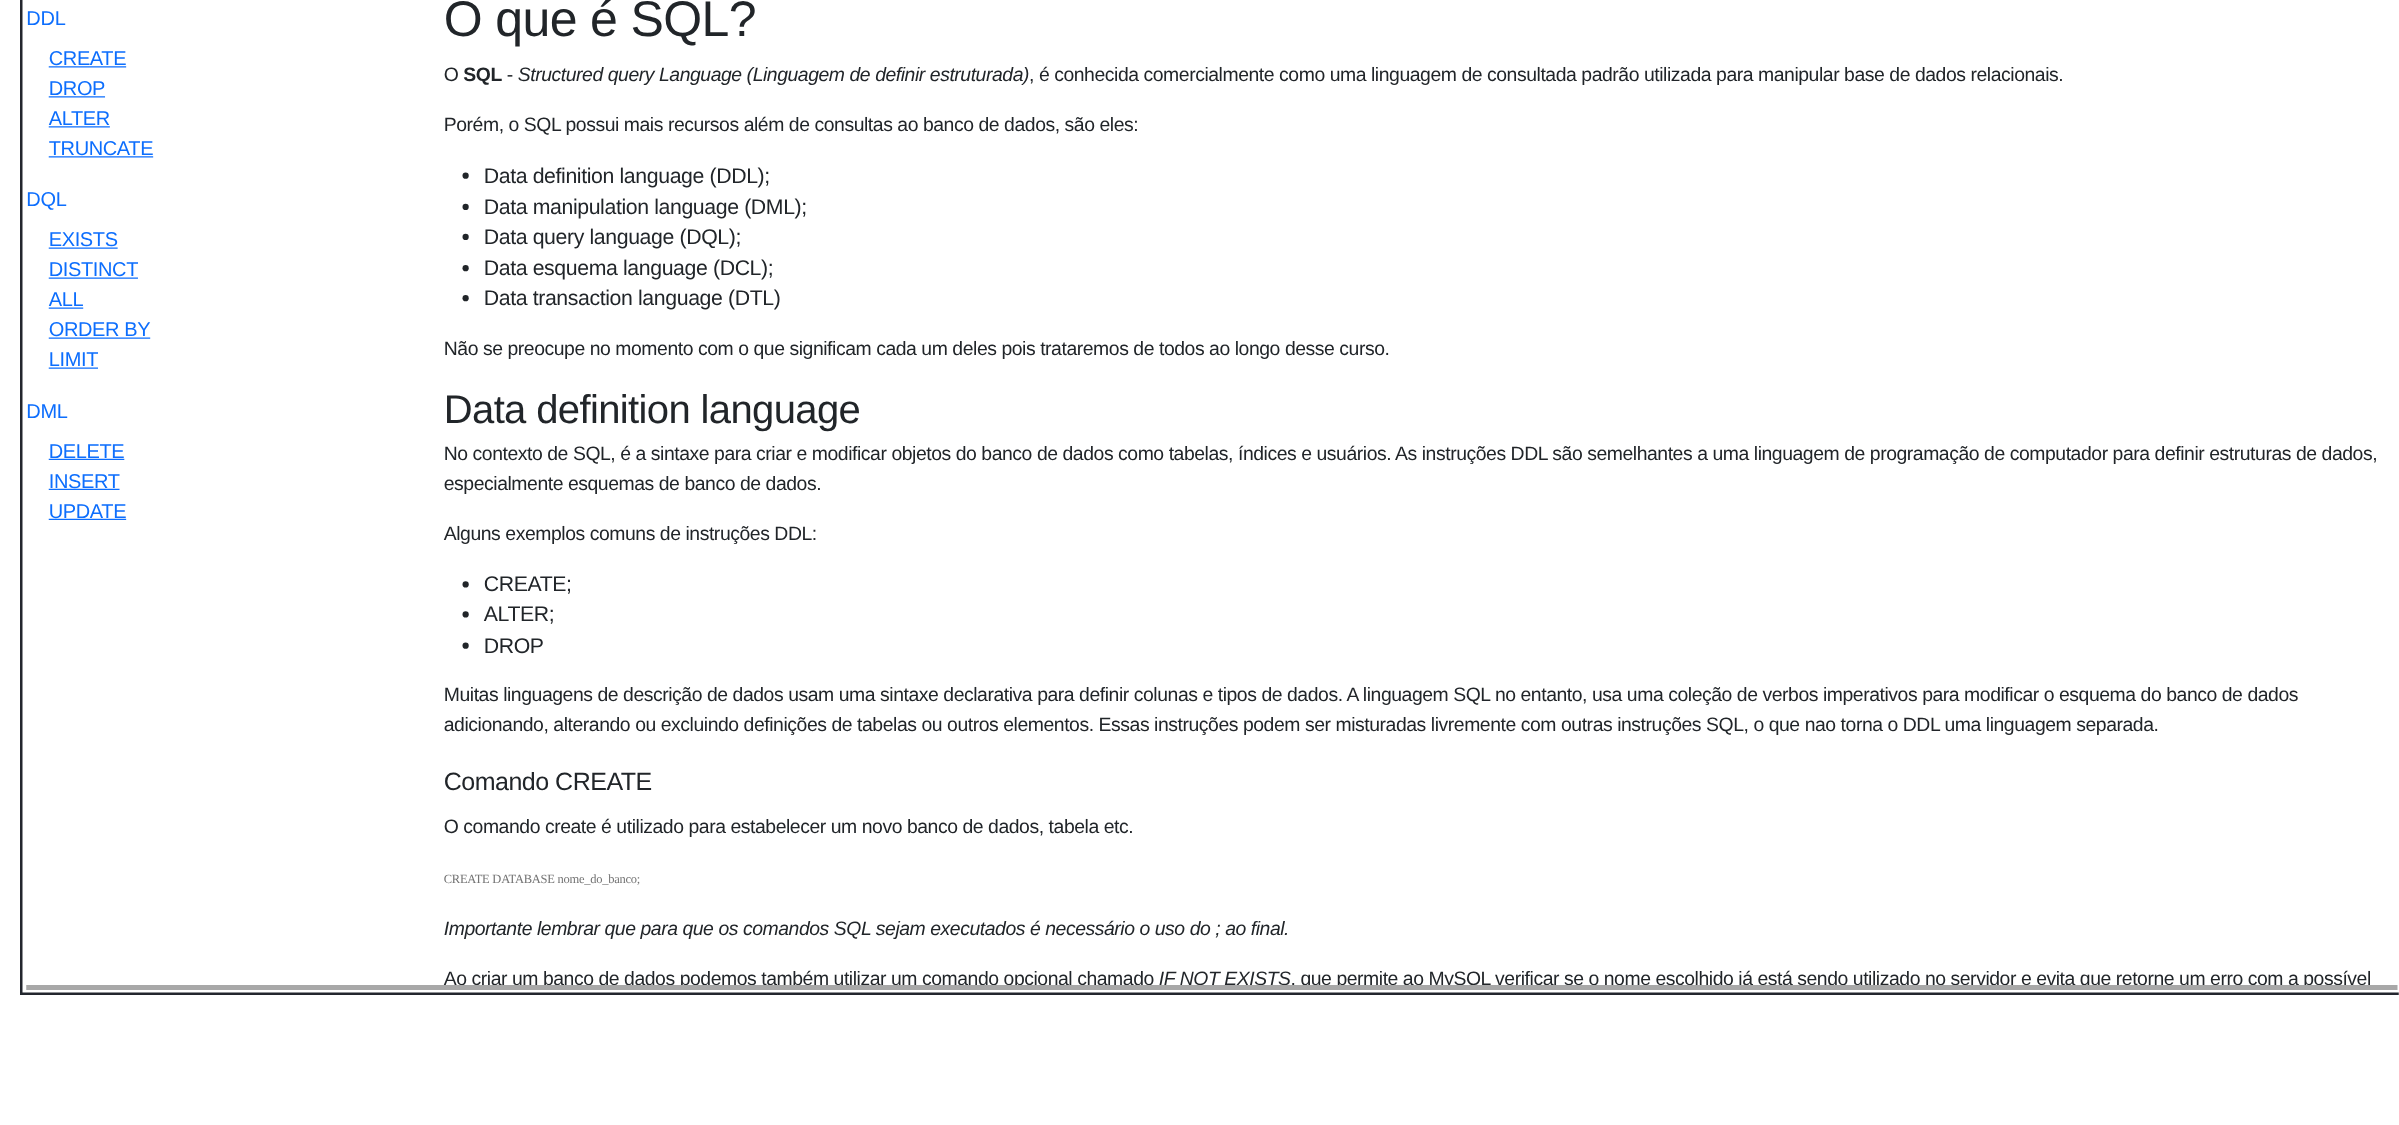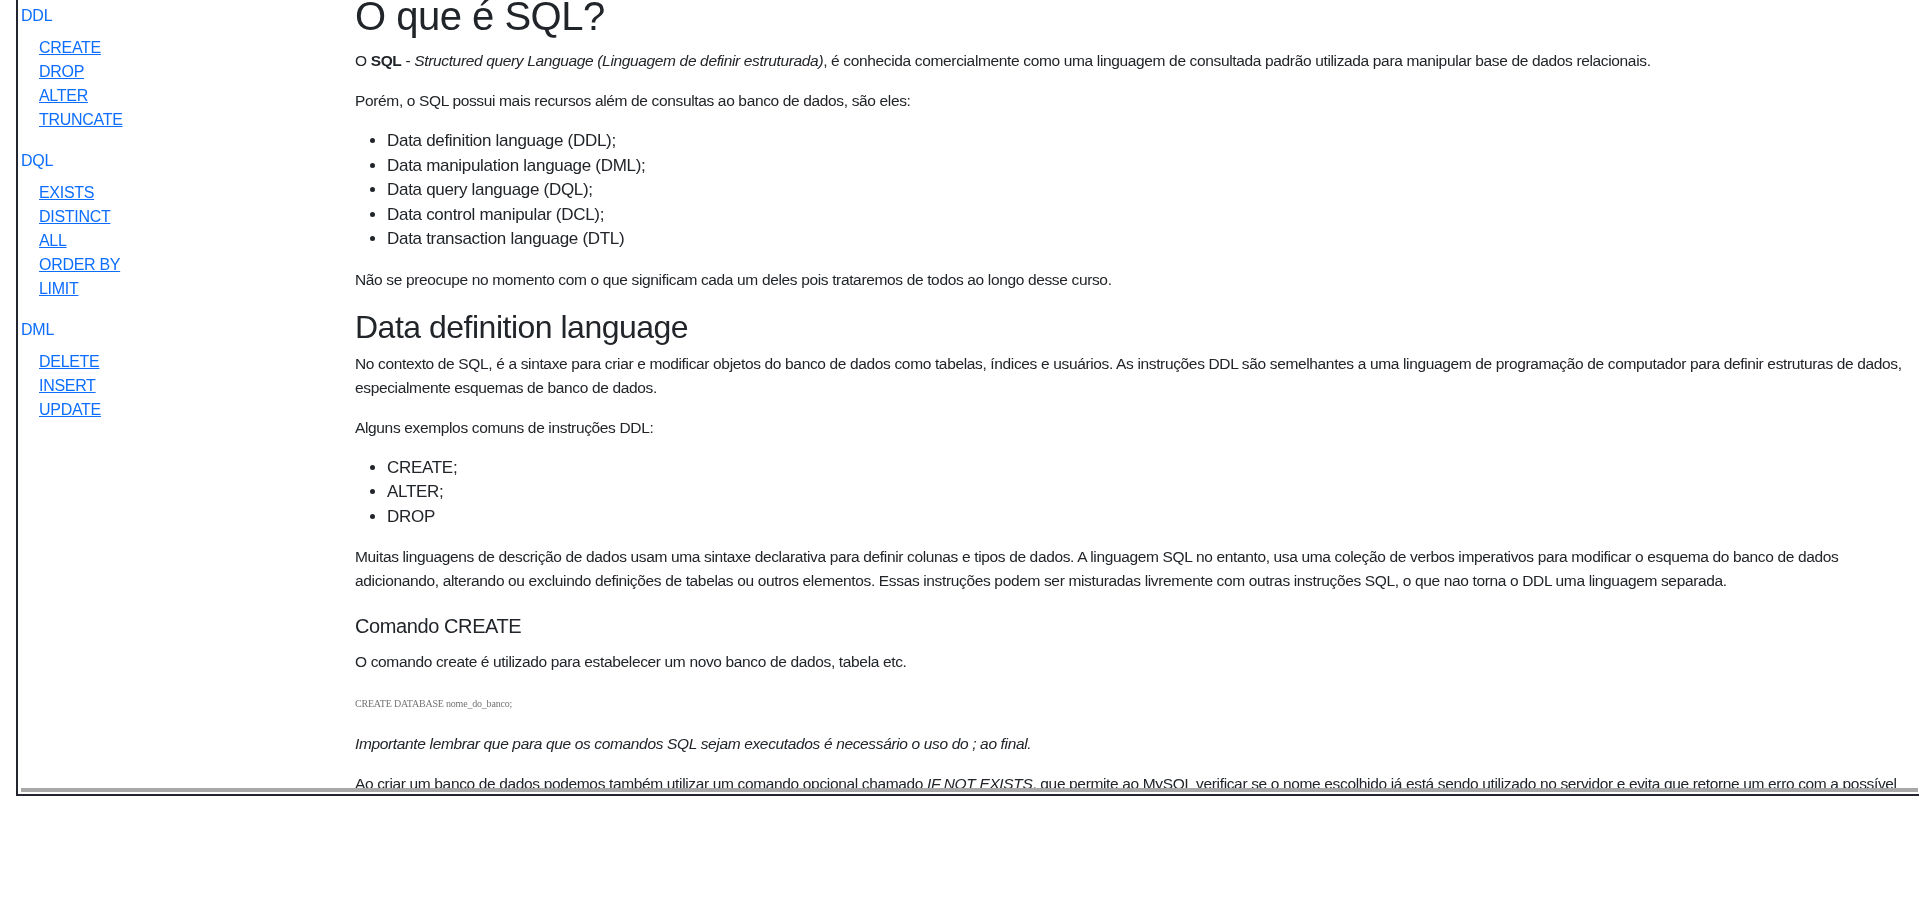--- a/index.html
+++ b/index.html
@@ -180,21 +180,21 @@
 
   <main class="content">
     <section>
       <h1>O que é SQL?</h1>
       <p><span>O </span><b>SQL</b><span> - </span><i>Structured query Language (Linguagem de definir estruturada)</i><span>, é conhecida comercialmente como uma linguagem de consultada padrão utilizada para manipular base de dados relacionais.</span></p>
       <p>Porém, o SQL possui mais recursos além de consultas ao banco de dados, são eles:</p>
       <ul class="bullets">
         <li>Data definition language (DDL);</li>
         <li>Data manipulation language (DML);</li>
         <li>Data query language (DQL);</li>
-        <li>Data control manipular (DCL);</li>
+        <li>Data esquema language (DCL);</li>
         <li>Data transaction language (DTL)</li>
       </ul>
       <p>Não se preocupe no momento com o que significam cada um deles pois trataremos de todos ao longo desse curso.</p>
     </section>
 
     <section>
       <h2>Data definition language</h2>
       <p>No contexto de SQL, é a sintaxe para criar e modificar objetos do banco de dados como tabelas, índices e usuários. As instruções DDL são semelhantes a uma linguagem de programação de computador para definir estruturas de dados, especialmente esquemas de banco de dados.</p>
       <p>Alguns exemplos comuns de instruções DDL:</p>
       <ul class="bullets">

